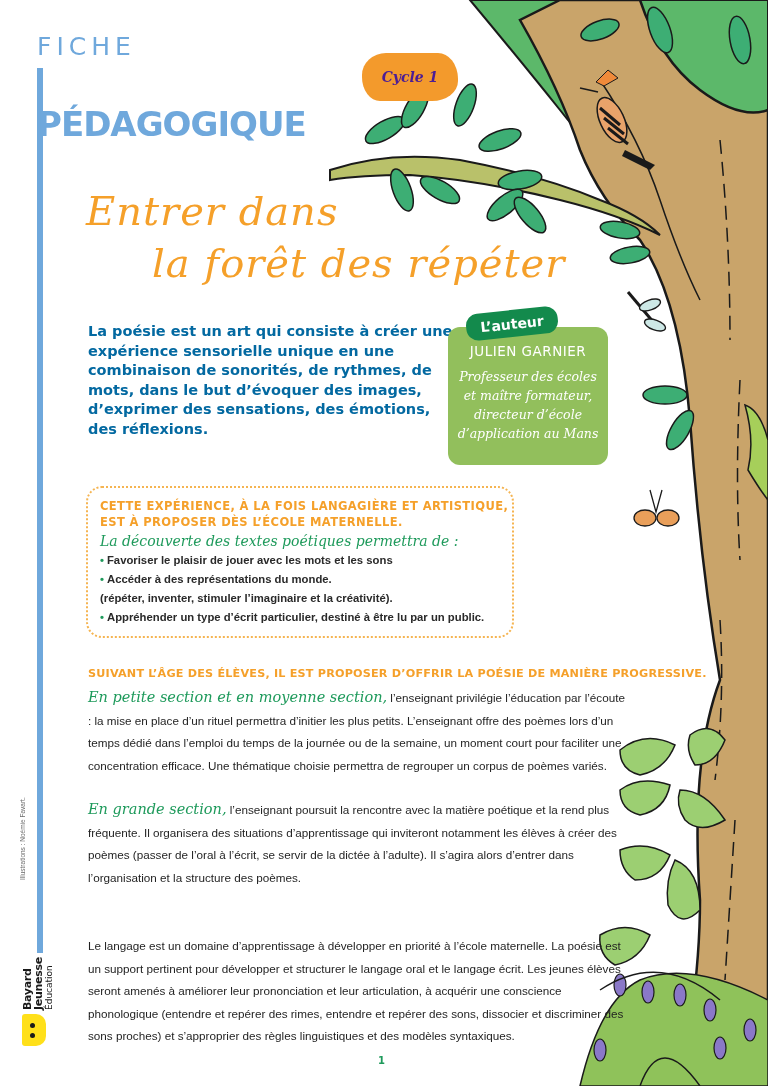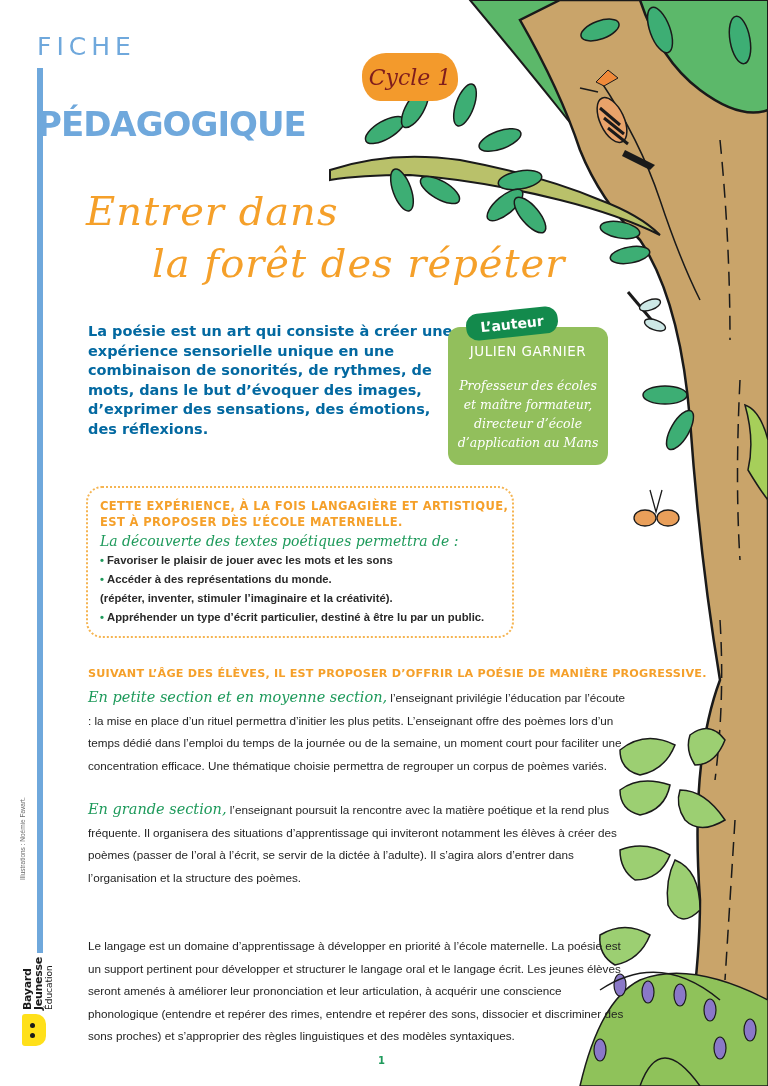--- a/index.html
+++ b/index.html
@@ -7,35 +7,35 @@
   body { position: relative; font-family: "Liberation Sans", sans-serif; color: #1f1f1f; }
 
   
   .illustration { position: absolute; left: 0; top: 0; width: 768px; height: 1086px; pointer-events: none; }
 
   
   .left-rule { position: absolute; left: 37px; top: 68px; width: 6px; height: 885px; background: #6fa8dc; }
   .fiche { position: absolute; left: 37px; top: 32px; font-family: "DejaVu Sans", sans-serif; font-size: 25px; letter-spacing: 5px; color: #6fa8dc; font-weight: normal; }
   .pedago { position: absolute; left: 37px; top: 60px; font-family: "DejaVu Sans", sans-serif; font-size: 34px; font-weight: bold; letter-spacing: -1px; color: #6fa8dc; margin-top: 44px; }
   .cycle-badge { position: absolute; left: 362px; top: 53px; width: 96px; height: 48px; background: #f39a2c; border-radius: 24px 20px 26px 18px / 22px 26px 20px 24px; display: flex; align-items: center; justify-content: center; }
-  .cycle-badge span { font-family: "DejaVu Serif", serif; font-style: italic; font-size: 22px; color: #7f1d1d; }
+  .cycle-badge span { font-family: "DejaVu Serif", serif; font-style: italic; font-size: 14px; color: #4c1d95; font-weight: bold; }
 
   
   .title-line { position: absolute; font-family: "DejaVu Serif", serif; font-style: italic; font-size: 40px; color: #f5a02a; letter-spacing: 1px; font-weight: normal; }
   .title-1 { left: 86px; top: 188px; }
   .title-2 { left: 152px; top: 240px; }
 
   
   .intro { position: absolute; left: 88px; top: 322px; width: 370px; font-family: "DejaVu Sans", sans-serif; font-weight: bold; font-size: 14.5px; line-height: 19.6px; color: #0369a1; }
 
   
   .author-card { position: absolute; left: 448px; top: 327px; width: 160px; height: 138px; background: #92bf5c; border-radius: 12px; padding-top: 16px; text-align: center; color: #ffffff; }
   .author-tab { position: absolute; left: 466px; top: 310px; width: 92px; height: 27px; background: #138a4c; border-radius: 12px 12px 12px 12px; transform: rotate(-6deg); display: flex; align-items: center; justify-content: center; }
   .author-tab span { font-family: "DejaVu Sans", sans-serif; font-weight: bold; font-size: 14px; color: #ffffff; }
-  .author-name { font-family: "DejaVu Sans", sans-serif; font-size: 13.5px; letter-spacing: 0.5px; margin-bottom: 17px; }
+  .author-name { font-family: "DejaVu Sans", sans-serif; font-size: 13.5px; letter-spacing: 0.5px; margin-bottom: 8px; }
   .author-role { font-family: "DejaVu Serif", serif; font-style: italic; font-size: 12.5px; line-height: 19px; }
 
   
   .dotted-box { position: absolute; left: 86px; top: 486px; width: 428px; height: 152px; border: 2px dotted #f5b451; border-radius: 16px; padding: 10px 0 0 12px; }
   .box-heading { font-family: "DejaVu Sans", sans-serif; font-weight: bold; font-size: 11.5px; color: #f5a02a; line-height: 16px; letter-spacing: 0.4px; }
   .box-lead { font-family: "DejaVu Serif", serif; font-style: italic; font-size: 14px; color: #1e9a5b; line-height: 20px; margin-top: 1px; }
   .box-item { font-family: "Liberation Sans", sans-serif; font-weight: bold; font-size: 11.3px; line-height: 19px; color: #2a2a2a; }
   .bullet { color: #1e9a5b; margin-right: 3px; }
 
   

